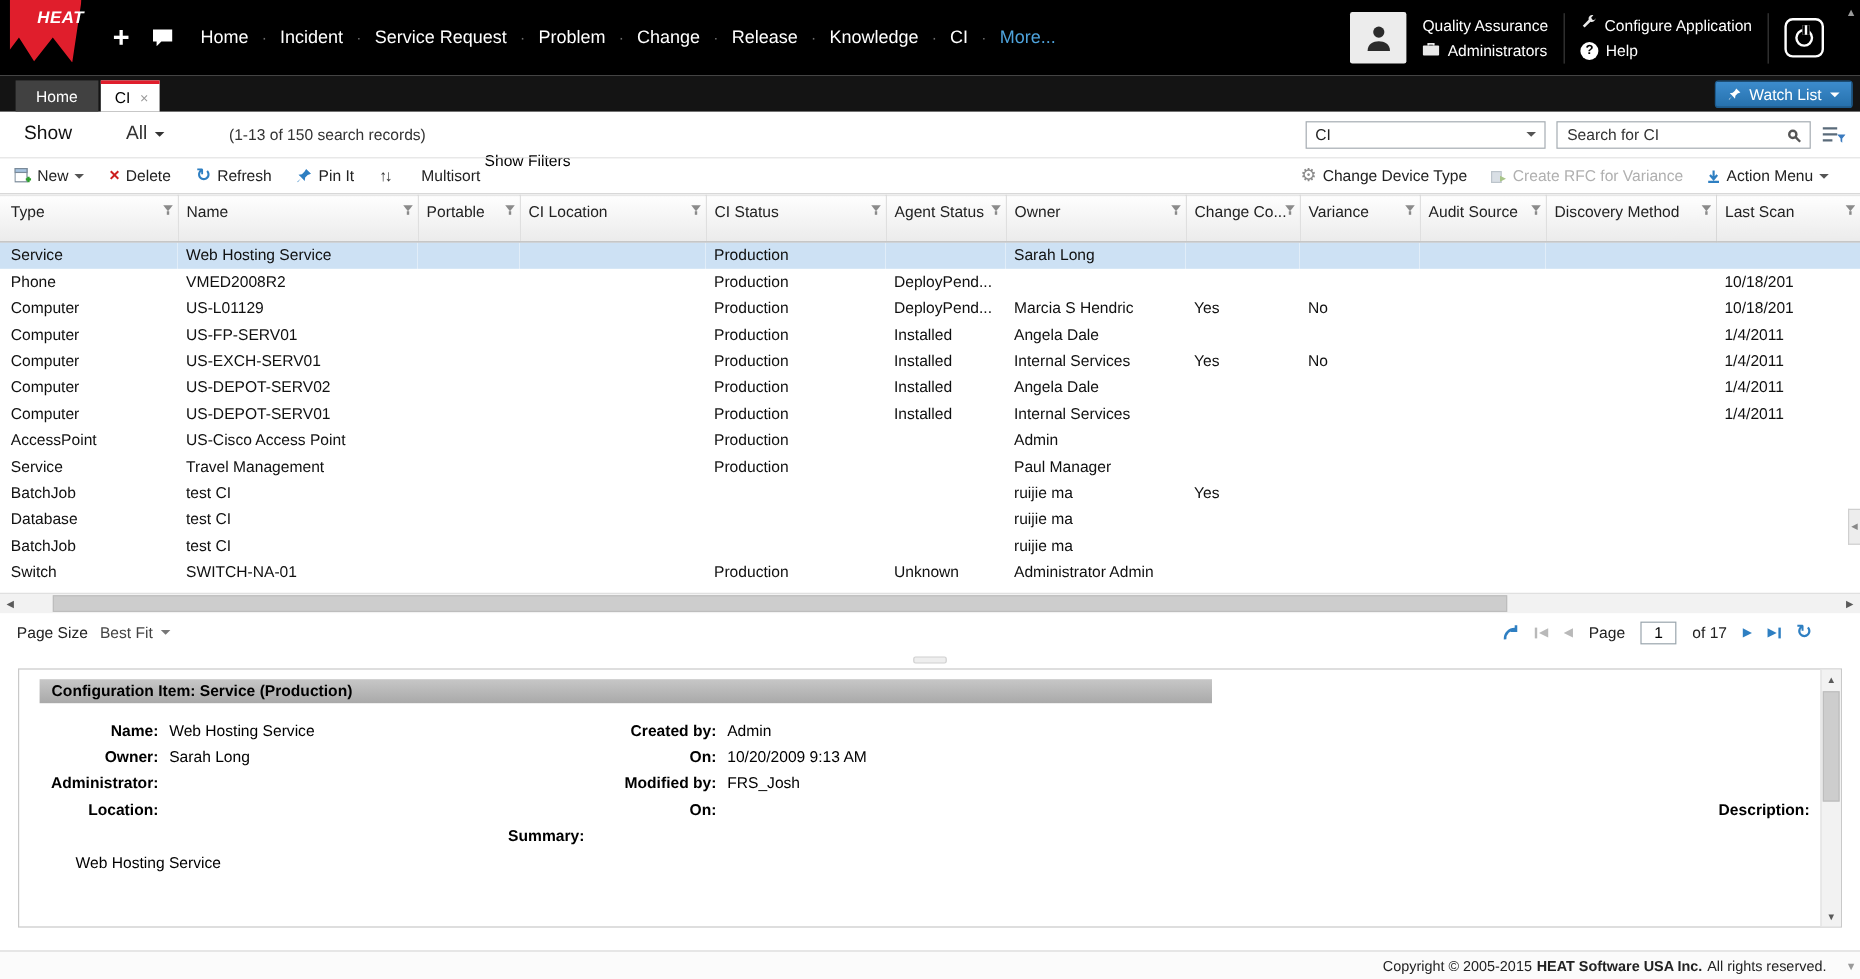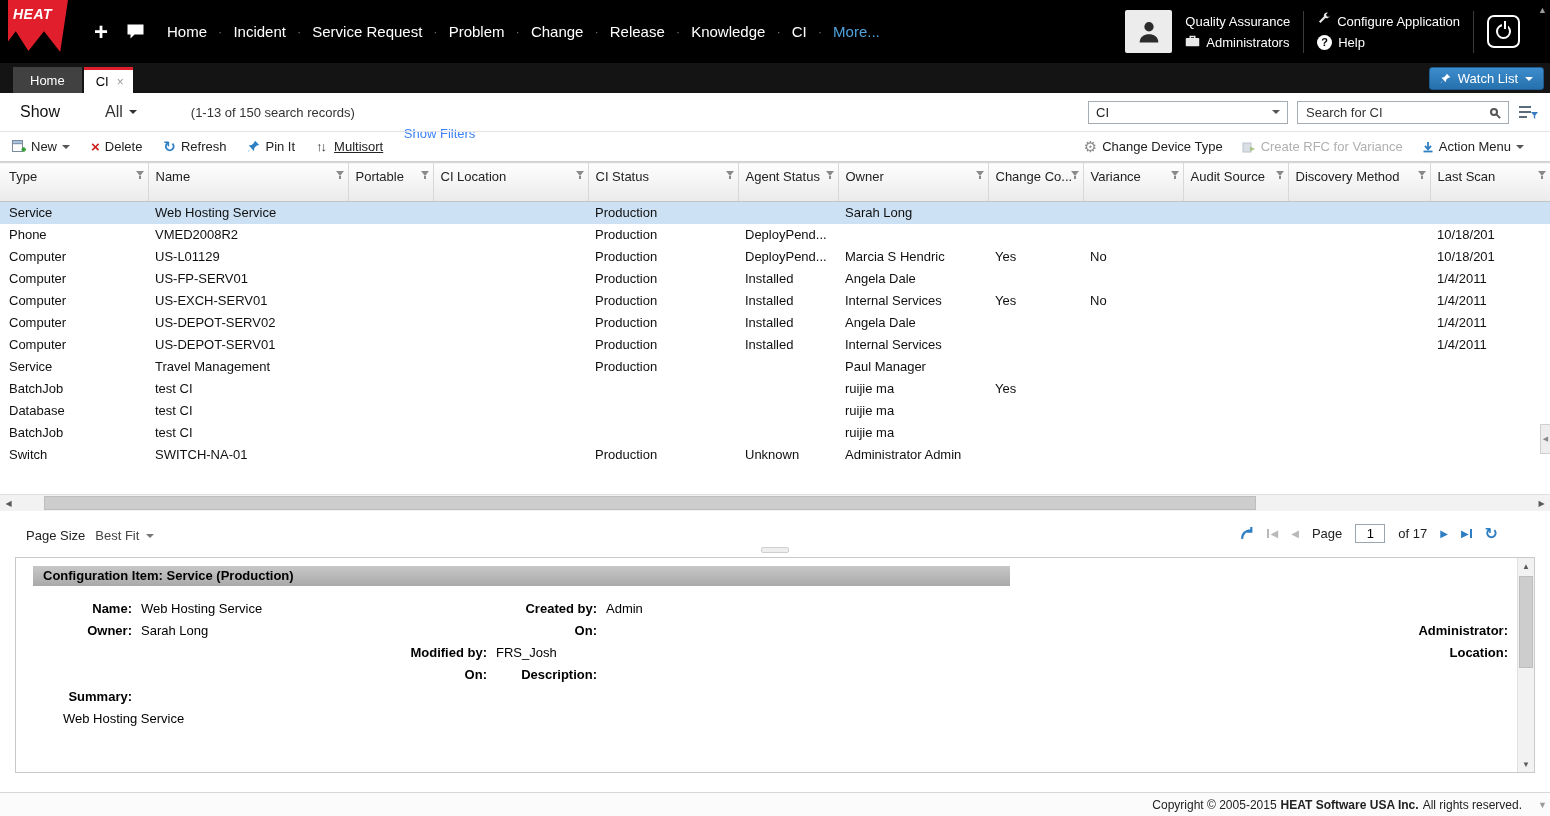--- a/index.html
+++ b/index.html
@@ -7,21 +7,21 @@
   body {
     font-family: "Liberation Sans", "DejaVu Sans", sans-serif;
     display:flex; flex-direction:column; background:#fff; position:relative;
   }
 
   
   .topbar { height:63px; background:#000; color:#fff; display:flex; align-items:center; position:relative; flex:none; }
   .logo { width:60px; height:52px; position:relative; margin:0 20px 0 8px; align-self:flex-start; }
   .logo-flag { position:absolute; inset:0; background:#e01e2c;
     clip-path:polygon(0 0,100% 0,87% 100%,60% 60%,34% 98%,13% 60%,0 80%); }
-  .logo-text { position:absolute; top:6px; left:5px; font-weight:bold; font-style:italic; font-size:14px; letter-spacing:.5px; }
+  .logo-text { position:absolute; top:6px; left:23px; font-weight:bold; font-style:italic; font-size:14px; letter-spacing:.5px; }
   .topbar-plus { font-size:24px; font-weight:bold; margin:0 12px 0 6px; cursor:pointer; }
   .bubble-icon { margin:0 6px; display:flex; }
   #main-nav { display:flex; align-items:center; gap:11px; margin-left:16px; font-size:15px; }
   .nav-item { cursor:pointer; white-space:nowrap; }
   .nav-sep { color:#6e6e6e; font-size:13px; }
   .nav-more { color:#4ea3dc; font-size:15px; margin-left:11px; cursor:pointer; }
   .top-right { margin-left:auto; display:flex; align-items:center; gap:13px; padding-right:30px; }
   .avatar { width:47px; height:43px; background:#ececec; border-radius:2px; display:flex; align-items:center; justify-content:center; }
   .role-block { font-size:13px; line-height:21px; }
   .role-line { display:flex; align-items:center; gap:6px; white-space:nowrap; }
@@ -38,21 +38,21 @@
   .tab-home { margin-left:13px; padding:0 17px; background:#414141; color:#fff; }
   .tab-ci { margin-left:2px; background:#fff; color:#000; border-top:3px solid #e01e2c; padding:0 9px 0 12px; gap:8px; }
   .tab-close { color:#9a9a9a; font-size:12px; cursor:pointer; }
   .watchlist-btn { position:absolute; right:6px; top:4px; height:23px; background:linear-gradient(#3d8ccd,#2671ad); border:1px solid #1d5c8f; border-radius:3px; color:#fff; display:flex; align-items:center; gap:7px; padding:0 10px; font-size:13px; cursor:pointer; }
   .caret-down { display:inline-block; width:0; height:0; border-left:4px solid transparent; border-right:4px solid transparent; border-top:4px solid currentColor; }
 
   
   .listbar { height:38px; display:flex; align-items:center; padding-left:20px; font-size:16px; color:#111; background:#fff; flex:none;gap:36px; }
   .show-value { display:flex; align-items:center; gap:6px; margin:0 18px 0 9px; cursor:pointer; color:#333; }
   .record-count { font-size:13px; color:#333; margin-right:13px; }
-  .show-filters { font-size:13px; color:#3b82f6; cursor:pointer;margin-top:43px; }
+  .show-filters { font-size:13px; color:#000000; cursor:pointer;margin-top:43px; }
   .search-area { margin-left:auto; display:flex; align-items:center; gap:9px; padding-right:12px; }
   .scope-select { width:200px; height:23px; border:1px solid #a5acb2; display:flex; align-items:center; justify-content:space-between; padding:0 7px; font-size:13px; color:#222; cursor:pointer; background:#fff; }
   .scope-select .caret-down { color:#555; }
   .search-box { width:212px; height:23px; border:1px solid #a5acb2; display:flex; align-items:center; padding:0 6px 0 8px; background:#fff; }
   .search-box input { border:none; outline:none; flex:1; font-size:13px; font-family:inherit; color:#222; }
   .search-box input::placeholder { color:#333; opacity:1; }
   .mag { width:8px; height:8px; border:2px solid #555; border-radius:50%; position:relative; margin-right:4px; flex:none; cursor:pointer; }
   .mag::after { content:''; position:absolute; width:6px; height:2px; background:#555; transform:rotate(45deg); right:-5px; bottom:-3px; }
 
   
@@ -78,21 +78,21 @@
   tr.selected td { background:#cde1f4; }
   tbody tr { cursor:pointer;padding-left:24px; }
 
   
   .hscroll { height:17px; background:#f2f2f2; border-top:1px solid #e0e0e0; position:relative; flex:none; }
   .hs-arrow { position:absolute; top:0; width:17px; height:16px; color:#5a5a5a; font-size:8px; display:flex; align-items:center; justify-content:center; cursor:pointer; }
   .hs-left { left:0; } .hs-right { right:0; }
   .hs-thumb { position:absolute; left:44px; right:294px; top:1px; height:14px; background:#cdcdcd; border:1px solid #bdbdbd; cursor:grab; }
 
   
-  .pagebar { height:32px; display:flex; align-items:flex-end; font-size:13px; padding:0 26px; color:#222; flex:none; }
+  .pagebar { height:32px; display:flex; align-items:center; font-size:13px; padding:0 14px; color:#222; flex:none; }
   .page-size-value { display:flex; align-items:center; gap:7px; margin-left:10px; color:#444; cursor:pointer; }
   .page-controls { margin-left:auto; display:flex; align-items:center; gap:13px; padding-right:26px; }
   .pg-blue { color:#2e7fc2; cursor:pointer; }
   .pg-gray { color:#b9b9b9; cursor:default; }
   .nav-end { display:inline-flex; align-items:center; gap:1px; font-size:10px; }
   .nav-bar { width:2px; height:9px; background:currentColor; }
   .tri { font-size:10px; }
   .page-input { width:30px; height:19px; border:1px solid #9aa5ad; text-align:center; font-size:13px; font-family:inherit; }
   .pg-refresh { font-size:16px; font-weight:bold; }
 
@@ -263,21 +263,21 @@
     <span>Refresh</span>
   </div>
   <div class="tool-btn">
     <svg width="13" height="13" viewBox="0 0 16 16" fill="#2e7fc2">
         <path d="M10 1l5 5-3.4 1.1L9 9.8 8.5 13.4 5.3 10 1.4 14.6.9 14.1 5.5 10 2.1 6.8 5.7 6.3 8.4 3.7z"></path>
       </svg>
     <span>Pin It</span>
   </div>
   <div class="tool-btn">
     <span class="sort-glyph">↑↓</span>
-    <span style="margin-left:4px;text-decoration:underline;">Multisort</span>
+    <span style="margin-left:21px;">Multisort</span>
   </div>
   <div class="right-tools">
     <div class="tool-btn">
       <span class="gear-glyph">⚙</span>
       <span>Change Device Type</span>
     </div>
     <div class="tool-btn disabled">
       <svg width="14" height="12" viewBox="0 0 14 12">
           <rect x="1" y="2" width="8" height="9" fill="#d9dfe5" stroke="#bcc4cb"></rect>
           <path d="M8 5.5l5 2.5-5 2.5z" fill="#a9c58a"></path>
@@ -420,20 +420,34 @@
           <td>Production</td>
           <td>Installed</td>
           <td>Internal Services</td>
           <td></td>
           <td></td>
           <td></td>
           <td></td>
           <td>1/4/2011</td>
         </tr>
         <tr>
+          <td>AccessPoint</td>
+          <td>US-Cisco Access Point</td>
+          <td></td>
+          <td></td>
+          <td>Production</td>
+          <td></td>
+          <td>Admin</td>
+          <td></td>
+          <td></td>
+          <td></td>
+          <td></td>
+          <td></td>
+        </tr>
+        <tr>
           <td>Service</td>
           <td>Travel Management</td>
           <td></td>
           <td></td>
           <td>Production</td>
           <td></td>
           <td>Paul Manager</td>
           <td></td>
           <td></td>
           <td></td>
@@ -544,20 +558,21 @@
   <div class="detail-inner">
     <div class="detail-header">Configuration Item: Service (Production)</div>
     <div id="detail-fields">
         <div class="f-label">Name:</div>
         <div class="f-value">Web Hosting Service</div>
         <div class="f-label">Created by:</div>
         <div class="f-value">Admin</div>
         <div class="f-label">Owner:</div>
         <div class="f-value">Sarah Long</div>
         <div class="f-label">On:</div>
+        <div class="f-value">10/20/2009 9:13 AM</div>
         <div class="f-label">Administrator:</div>
         <div class="f-value"></div>
         <div class="f-label">Modified by:</div>
         <div class="f-value">FRS_Josh</div>
         <div class="f-label">Location:</div>
         <div class="f-value"></div>
         <div class="f-label">On:</div>
         <div class="f-label">Description:</div>
         <div class="f-value"></div>
         <div class="f-label">Summary:</div>

